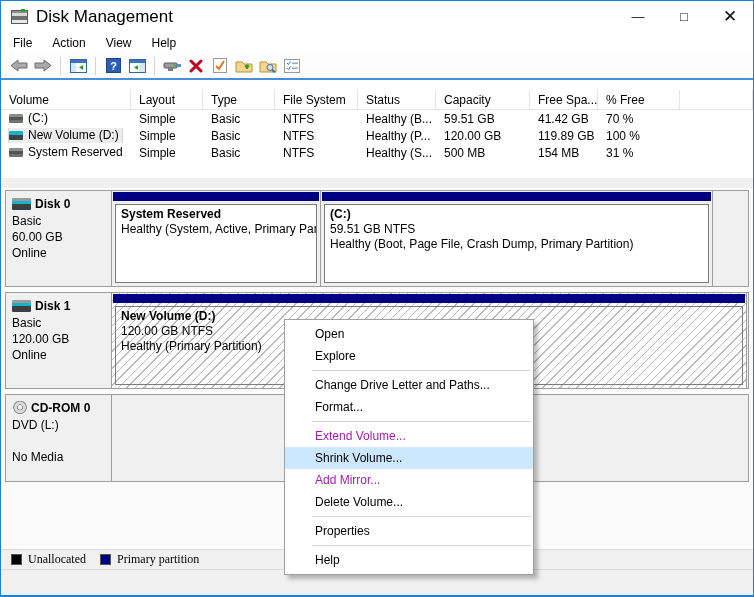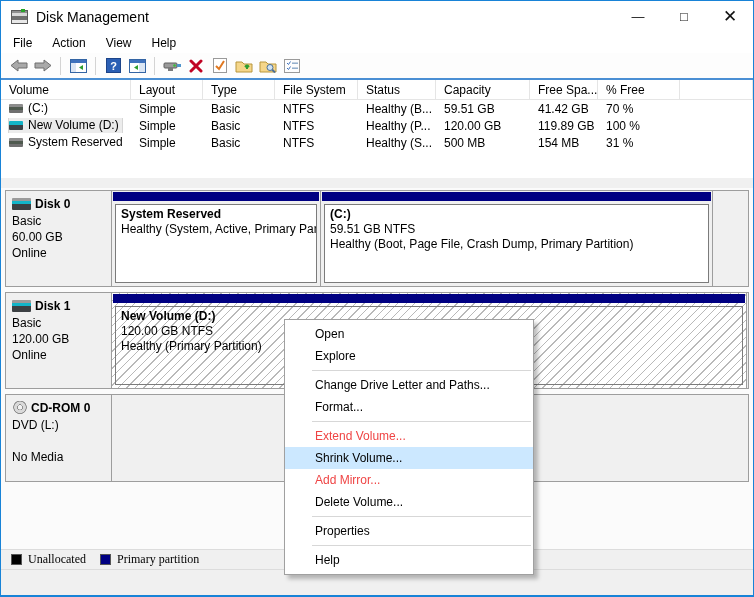--- a/index.html
+++ b/index.html
@@ -10,39 +10,39 @@
     position:relative; width:754px; height:597px; background:#fff;
     border:1px solid #1883d7; border-bottom-width:2px; overflow:hidden;
   }
 
   
   .titlebar{ height:31px; display:flex; align-items:center; background:#fff; }
   .app-icon{ width:17px; height:14px; margin:0 8px 0 10px;
     background:linear-gradient(180deg,#8f8f8f 0 2px,#d9d9d9 2px 5px,#6f6f6f 5px 9px,#e8e8e8 9px 14px);
     border:1px solid #5a5a5a; position:relative; }
   .app-icon:after{ content:""; position:absolute; right:2px; top:-2px; width:4px; height:3px; background:#27a327; }
-  .title-text{ font-size:14px; }
+  .title-text{ font-size:17px; }
   .win-controls{ margin-left:auto; display:flex; height:31px; }
   .win-btn{ width:46px; height:31px; display:flex; align-items:center; justify-content:center;
     font-size:13px; color:#111; cursor:default; }
   .win-btn.close{ font-size:17px; }
 
   
   .menubar{ height:21px; display:flex; align-items:center; background:#fff; padding-left:2px; }
   .menu-item{ padding:2px 10px; }
 
   
   .toolbar{ height:27px; display:flex; align-items:center; background:#fdfdfd;
     border-bottom:2px solid #4a8fd4; padding-left:6px; }
   .tb-icon{ width:20px; height:18px; margin:0 2px; display:flex; align-items:center; justify-content:center; }
   .tb-sep{ width:1px; height:18px; background:#d4d4d4; margin:0 5px; }
 
   
   .volume-list{ height:98px; background:#fff; overflow:hidden; }
-  .vl-header{ display:flex; height:20px; border-bottom:1px solid #e5e5e5; background:#fff; }
+  .vl-header{ display:flex; height:20px; border-bottom:1px solid #e5e5e5; background:#fff;margin-top:10px; }
   .vl-h{ padding:3px 0 0 8px; border-right:1px solid #e5e5e5; white-space:nowrap; overflow:hidden; }
   .vl-row{ display:flex; height:17px; align-items:center; }
   .vl-c{ padding-left:8px; white-space:nowrap; overflow:hidden; }
   .c0{ width:130px; } .c1{ width:72px; } .c2{ width:72px; } .c3{ width:83px; }
   .c4{ width:78px; } .c5{ width:94px; } .c6{ width:68px; } .c7{ width:82px; } .c8{ flex:1; }
   .cellbox{ display:inline-flex; align-items:center; padding:0 3px 1px 0; }
   .cellbox.sel{ background:#ececec; outline:1px solid #d6d6d6; }
   .vol-icon{ display:inline-block; width:14px; height:9px; margin:0 5px 0 0; border-radius:1px;
     background:linear-gradient(180deg,#8d8d8d 0 3px,#4f5a4f 3px 6px,#707070 6px 9px); }
   .vol-icon.teal{ background:linear-gradient(180deg,#14b4c8 0 4px,#3c4248 4px 9px); }
@@ -74,21 +74,21 @@
   .legendbar{ height:20px; background:#f0f0f0; border-top:1px solid #dcdcdc;
     display:flex; align-items:center; padding-left:10px;font-family:Liberation Serif, serif; }
   .legend-item{ display:flex; align-items:center; margin-right:14px; }
   .legend-swatch{ width:11px; height:11px; margin-right:6px; border:1px solid #555; }
   .statusbar{ height:26px; background:#f0f0f0; border-top:1px solid #dcdcdc; }
 
   
   .context-menu{ position:absolute; left:283px; top:318px; width:250px; background:#fff;
     border:1px solid #a0a0a0; box-shadow:4px 4px 4px rgba(0,0,0,.25); padding:3px 0; z-index:50; }
   .cm-item{ height:22px; line-height:22px; padding-left:30px; white-space:nowrap; }
-  .cm-item.disabled{ color:#ef4444; }
+  .cm-item.disabled{ color:#a21caf; }
   .cm-item.highlighted{ background:#cce8ff; }
   .cm-sep{ border-top:1px solid #d7d7d7; margin:3px 2px 3px 27px; height:0; }
 
   svg{ display:block; }
 </style>
 </head>
 <body>
 
 <div class="window">
 

